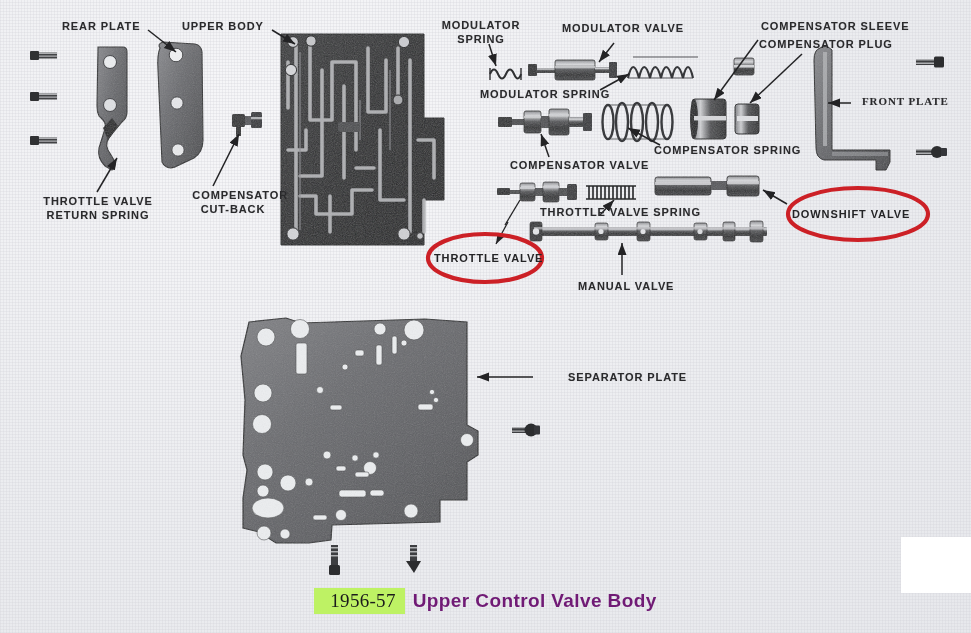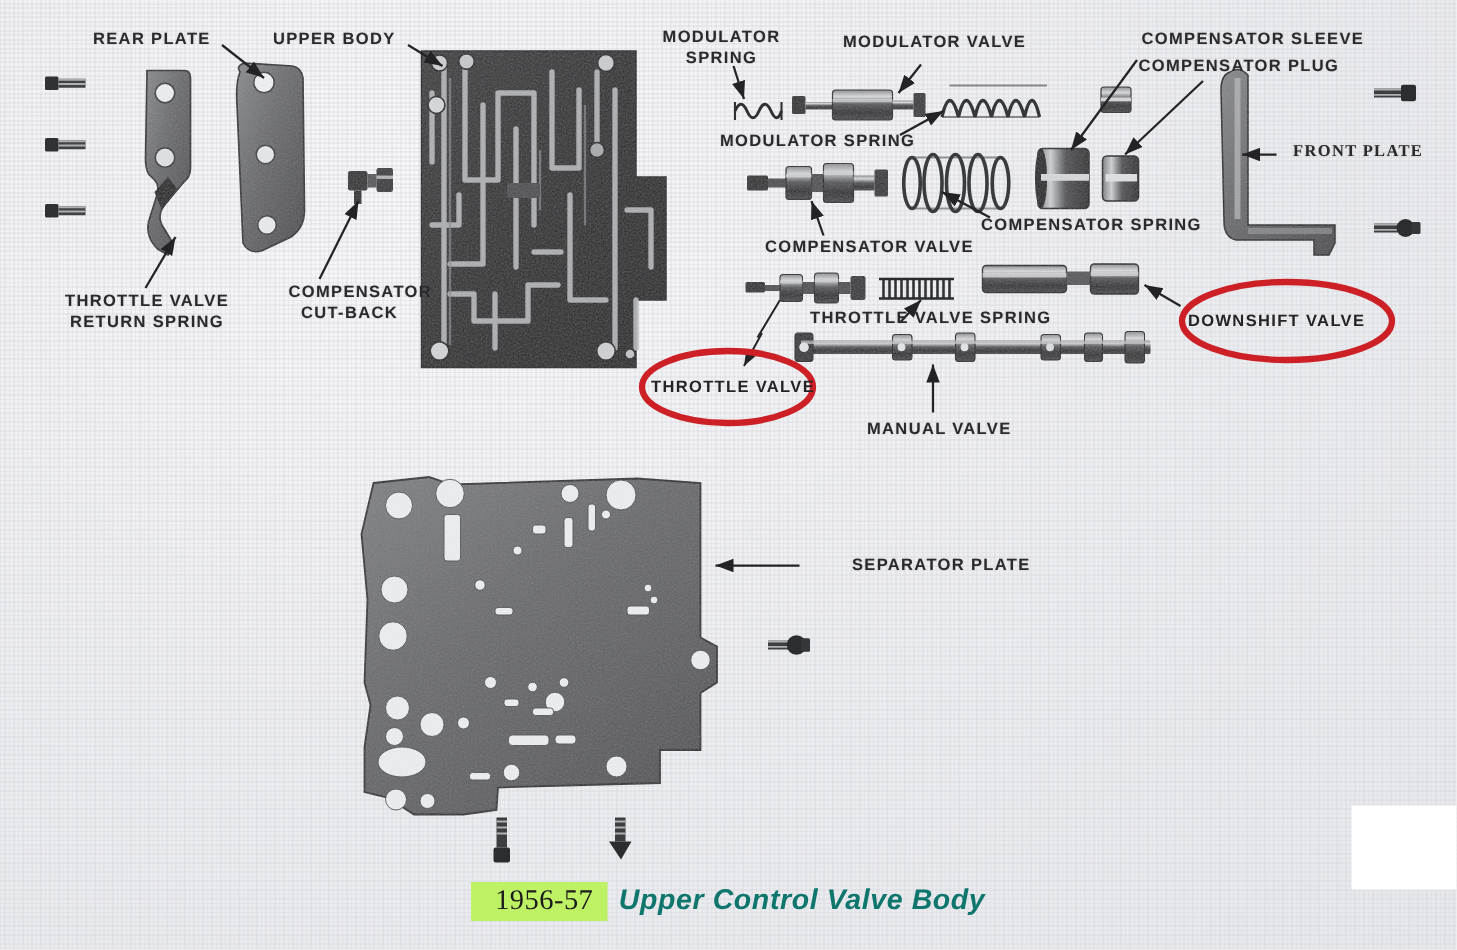--- a/index.html
+++ b/index.html
@@ -38,23 +38,23 @@
   #caption{
     position:absolute;left:0;top:588px;width:971px;height:30px;
     text-align:center;
   }
   #cap-year{
     display:inline-block;background:#bef264;color:#1b1b1b;
     font-family:"Liberation Serif", serif;font-size:19px;font-weight:400;
     padding:2px 9px 2px 16px;letter-spacing:.3px;vertical-align:middle;
   }
   #cap-title{
-    display:inline-block;color:#0f766e;
+    display:inline-block;color:#701a75;
     font-family:"Liberation Sans", sans-serif;
-    font-size:19px;font-weight:700;font-style:italic;
+    font-size:19px;font-weight:700;
     letter-spacing:.4px;margin-left:8px;vertical-align:middle;
   }
   #blank-box{
     position:absolute;left:901px;top:537px;width:70px;height:56px;
     background:#ffffff;
   }
   .redlabel{
     position:absolute;
     font-family:"Liberation Sans", sans-serif;
     font-size:11px;font-weight:700;letter-spacing:.9px;

